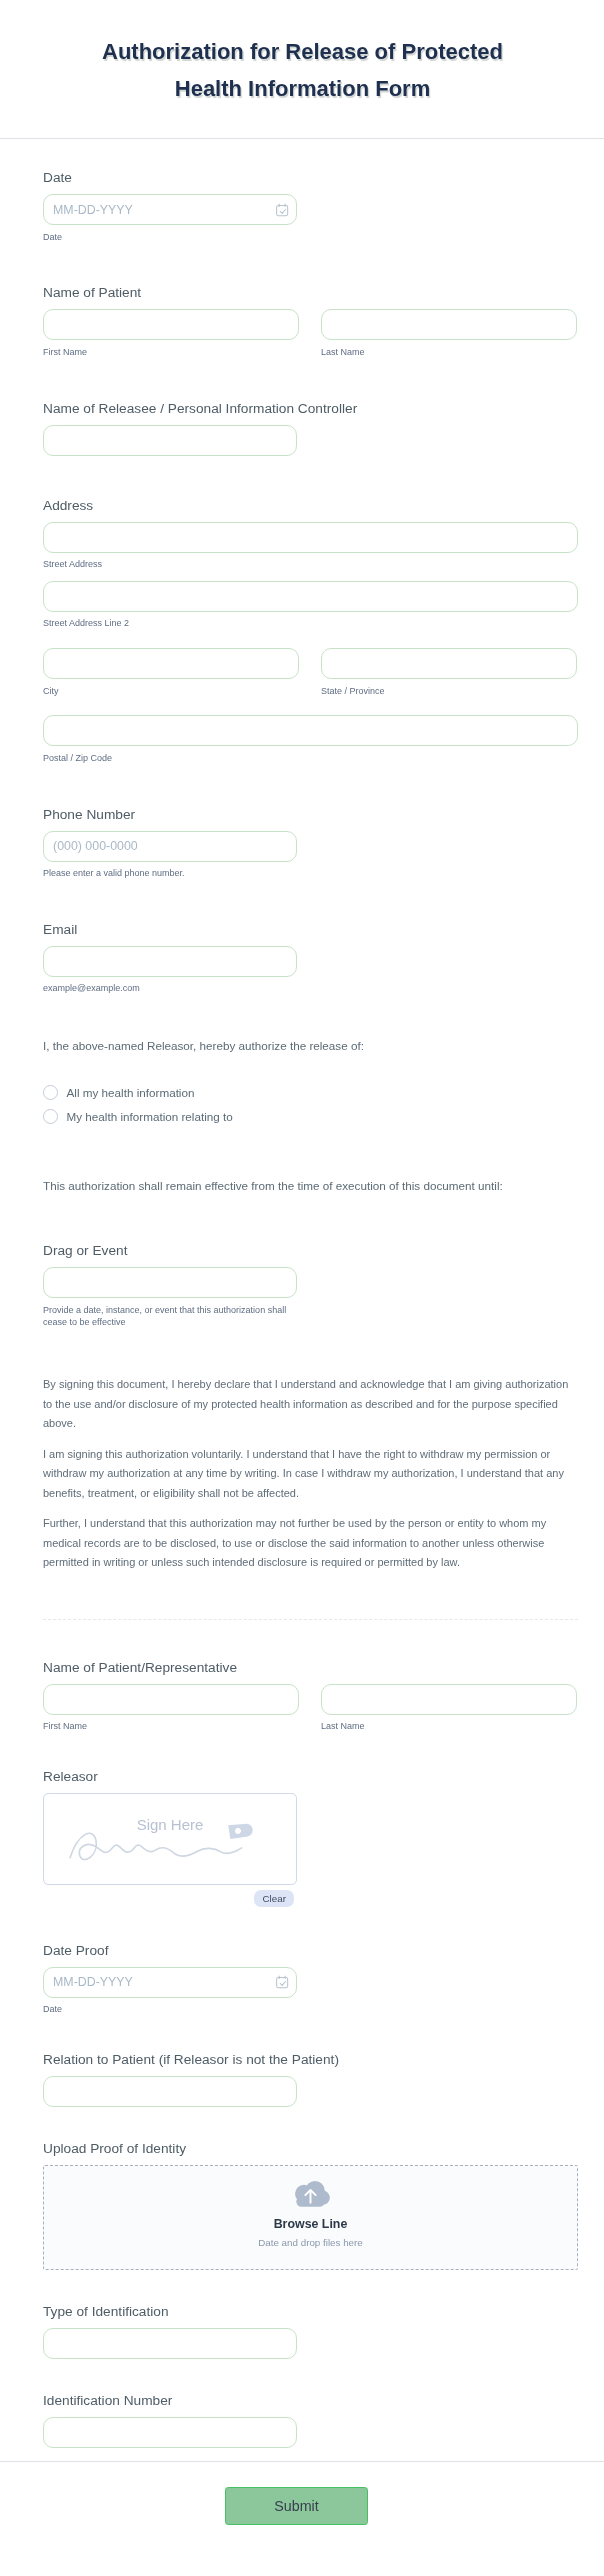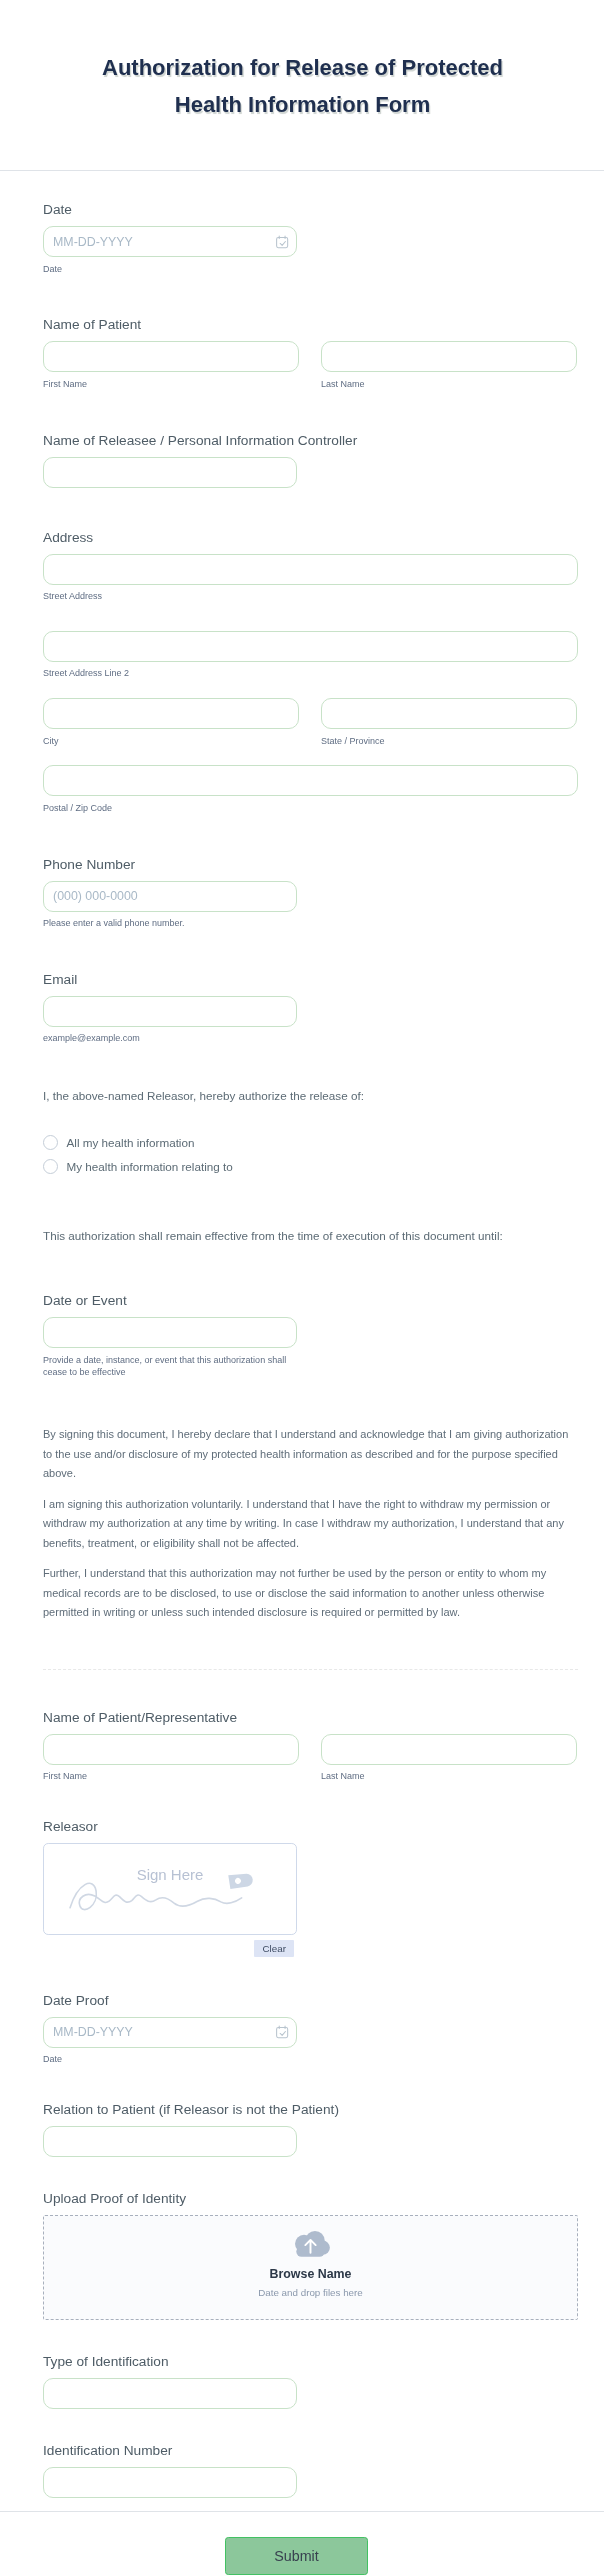--- a/index.html
+++ b/index.html
@@ -1,21 +1,21 @@
 <!DOCTYPE html>
 <html style="font-size:10.4px"><head>
 <meta charset="utf-8">
 <style>
   html,body{margin:0;padding:0;background:#ffffff;}
   body{width:605px;font-family:"Liberation Sans",sans-serif;-webkit-font-smoothing:antialiased;}
   .card{width:605px;background:#fff;}
 
   
   .header{padding:33px 39px 31px 39px;text-align:center;}
-  .title{margin:16px auto;max-width:468px;font-size:22px;line-height:37px;font-weight:bold;color:#1f2f4f;
+  .title{margin:0 auto;max-width:468px;font-size:22px;line-height:37px;font-weight:bold;color:#1f2f4f;
          text-shadow:1.3px 2px 0.7px rgba(150,162,156,0.45);}
   .divider-full{border:none;border-top:0.7px solid #dfe3e8;margin:0;}
 
   
   .form-body{padding:31px 27px 13px 43px;}
   .sec{margin-top:42px;}
   .sec-first{margin-top:0;}
   .sec-radios{margin-top:30px;}
   .sec-effective{margin-top:53px;}
   .sec-dateevent{margin-top:49px;}
@@ -52,21 +52,21 @@
   
   .decl p{font-size:11px;line-height:19.5px;color:#5f6d79;max-width:535px;margin:0;}
   .decl p + p{margin-top:11px;}
 
   
   .sig-pad{position:relative;width:254px;height:92px;border:0.7px solid #cfd9ea;border-radius:5.2px;background:#fff;box-sizing:border-box;cursor:crosshair;}
   .sign-here{position:absolute;top:22px;left:0;width:100%;text-align:center;font-size:15px;color:#b7c1d3;}
   .sig-art{position:absolute;left:0;top:0;}
   .clear-row{width:254px;display:flex;justify-content:flex-end;margin-top:5.2px;}
   .clear-btn{border:none;background:#dde4f5;color:#3f4c63;font-family:"Liberation Sans",sans-serif;
-             font-size:9.8px;padding:2.6px 8.5px;border-radius:1px;cursor:pointer;margin-right:2.6px;}
+             font-size:9.8px;padding:2.6px 8.5px;border-radius:7px;cursor:pointer;margin-right:2.6px;}
 
   
   .dropzone{width:535px;height:105px;box-sizing:border-box;border:0.7px dashed #a8b0bd;border-radius:2px;
             background:#fafbfd;text-align:center;padding-top:10.4px;cursor:pointer;}
   .browse{font-size:12.4px;font-weight:bold;color:#2c3848;margin-top:7.8px;}
   .drop-hint{font-size:9.8px;color:#8b99ad;margin-top:5.9px;}
 
   
   .footer{padding:25px 12px 30px 0;}
   .submit-btn{display:block;margin:0 auto;width:143px;height:38px;background:#8cc79b;border:1.3px solid #43c163;
@@ -118,21 +118,21 @@
       <div class="q-label">Name of Releasee / Personal Information Controller</div>
       <input class="text-input w-half" type="text" style="">
     </div>
 
     <div class="sec">
       <div class="q-label">Address</div>
       <div class="address-row">
         <input class="text-input w-full" type="text" style="">
         <div class="sub">Street Address</div>
       </div>
-      <div class="address-row" style="margin-top:28px;">
+      <div class="address-row" style="margin-top:10px;">
         <input class="text-input w-full" type="text" style="">
         <div class="sub">Street Address Line 2</div>
       </div>
       <div class="cols" style="margin-top:18px;">
         <div class="col">
           <input class="text-input" type="text" style="">
           <div class="sub">City</div>
         </div>
         <div class="col">
           <input class="text-input" type="text" style="">
@@ -170,21 +170,21 @@
         <span class="radio-circle"></span>
         <span class="radio-text">My health information relating to</span>
       </div>
     </div>
 
     <div class="sec sec-effective">
       <p class="intro-text">This authorization shall remain effective from the time of execution of this document until:</p>
     </div>
 
     <div class="sec sec-dateevent">
-      <div class="q-label">Date or Event</div>
+      <div class="q-label">Drag or Event</div>
       <input class="text-input w-half" type="text" style="">
       <div class="sub narrow">Provide a date, instance, or event that this authorization shall cease to be effective</div>
     </div>
 
     <div class="sec sec-decl decl">
       <p>By signing this document, I hereby declare that I understand and acknowledge that I am giving authorization to the use and/or disclosure of my protected health information as described and for the purpose specified above.</p>
       <p>I am signing this authorization voluntarily. I understand that I have the right to withdraw my permission or withdraw my authorization at any time by writing. In case I withdraw my authorization, I understand that any benefits, treatment, or eligibility shall not be affected.</p>
       <p>Further, I understand that this authorization may not further be used by the person or entity to whom my medical records are to be disclosed, to use or disclose the said information to another unless otherwise permitted in writing or unless such intended disclosure is required or permitted by law.</p>
     </div>
 
@@ -247,21 +247,21 @@
       <div class="dropzone">
         <svg width="43" height="31" viewBox="0 0 66 48">
           <g fill="#aebbcd">
             <circle cx="23" cy="26" r="14"></circle>
             <circle cx="40" cy="21" r="15"></circle>
             <circle cx="52" cy="32" r="11"></circle>
             <rect x="11" y="30" width="44" height="16" rx="8"></rect>
           </g>
           <path d="M33 40 V20 M25 28 l8 -8 8 8" fill="none" stroke="#ffffff" stroke-width="3" stroke-linecap="round" stroke-linejoin="round"></path>
         </svg>
-        <div class="browse">Browse Name</div>
+        <div class="browse">Browse Line</div>
         <div class="drop-hint">Date and drop files here</div>
       </div>
     </div>
 
     <div class="sec sec-idtype">
       <div class="q-label">Type of Identification</div>
       <input class="text-input w-half" type="text" style="">
     </div>
 
     <div class="sec sec-idnum">

